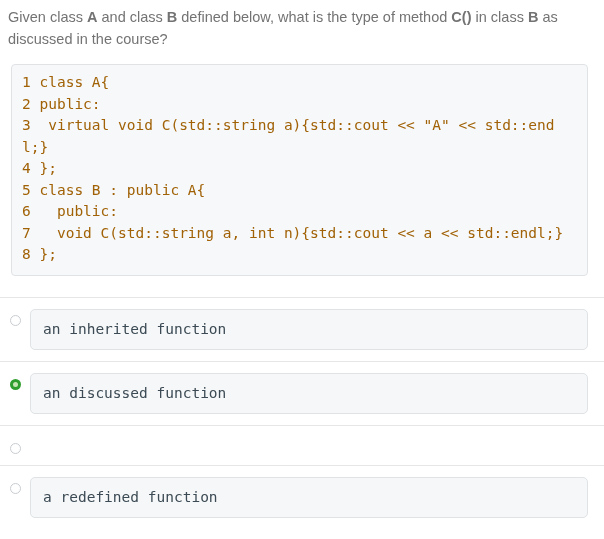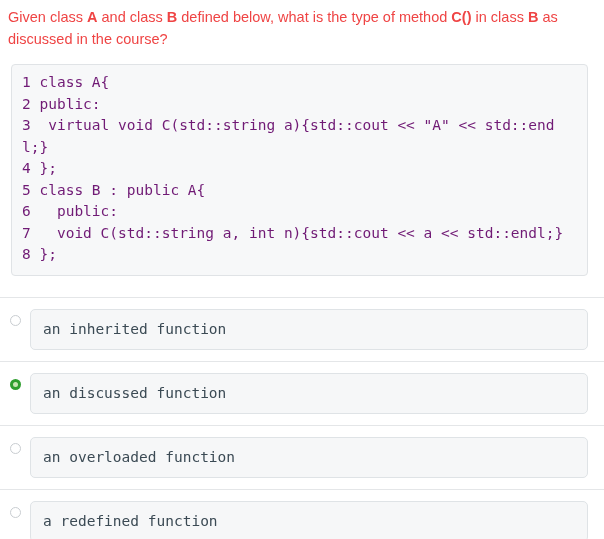--- a/index.html
+++ b/index.html
@@ -16,38 +16,38 @@
   }
 
   .question-wrap {
     padding: 0;
   }
 
   .question-text {
     font-family: "Liberation Sans", sans-serif;
     font-size: 14.5px;
     line-height: 22px;
-    color: #ef4444;
+    color: #737373;
     padding: 6px 12px 0 8px;
     letter-spacing: 0.0px;
   }
   .question-text b {
     font-weight: 700;
   }
 
   .code-block {
     margin: 14px 16px 0 11px;
     border: 1px solid #e0e3e6;
     border-radius: 4px;
     background: #f7f8f9;
     padding: 7px 10px 9px 10px;
     font-family: "DejaVu Sans Mono", "Liberation Mono", monospace;
     font-size: 14.5px;
     line-height: 21.5px;
-    color: #701a75;
+    color: #a16207;
     white-space: pre-wrap;
     word-break: break-all;
     overflow-wrap: anywhere;
   }
   .code-line {
     white-space: pre-wrap;
     word-break: break-all;
     overflow-wrap: anywhere;
   }
 
@@ -144,21 +144,20 @@
       <div class="radio-cell">
         <span class="radio selected"></span>
       </div>
       <div class="answer-box">an discussed function</div>
     </div>
 
     <div class="answer-row">
       <div class="radio-cell">
         <span class="radio"></span>
       </div>
-      <div class="answer-box">an overloaded function</div>
     </div>
 
     <div class="answer-row">
       <div class="radio-cell">
         <span class="radio"></span>
       </div>
       <div class="answer-box">a redefined function</div>
     </div>
 
   </div>

